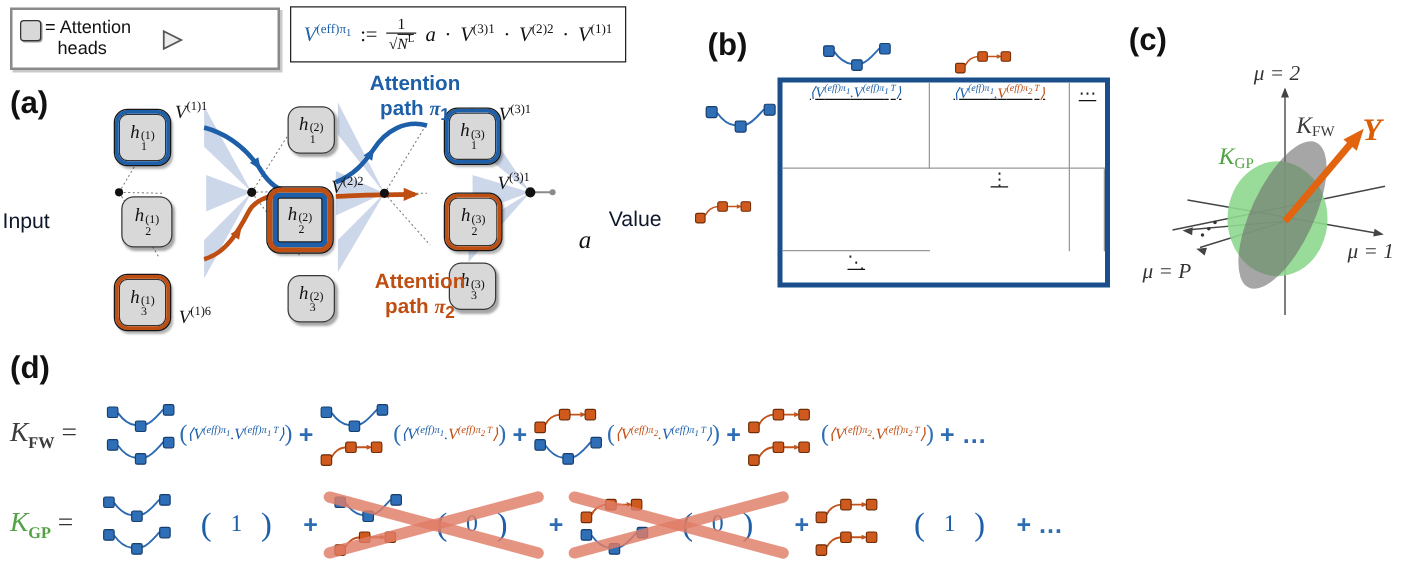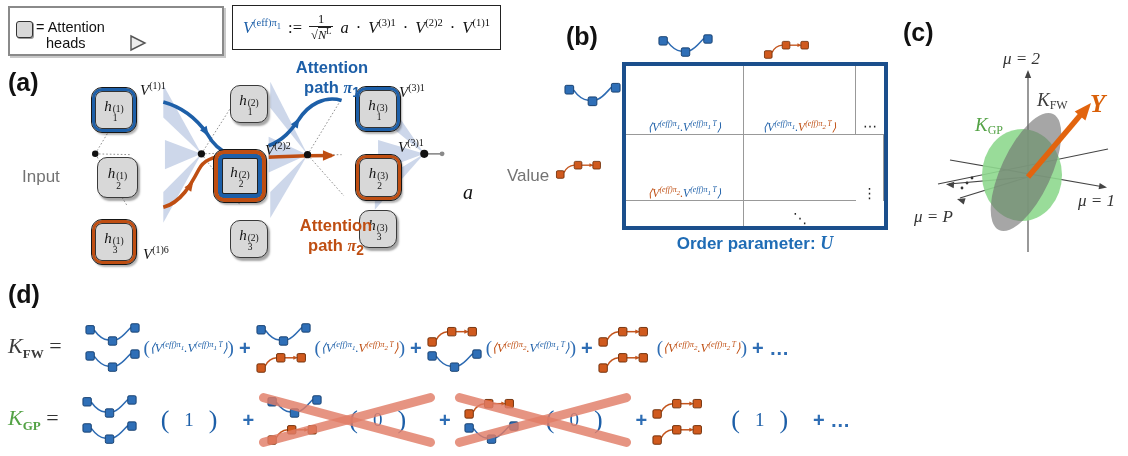--- a/index.html
+++ b/index.html
@@ -4,21 +4,21 @@
 <style>
   html,body{margin:0;padding:0;background:#fff;}
   #fig{position:relative;width:1128px;height:456px;background:#fff;overflow:hidden;
        font-family:"Liberation Sans",sans-serif;color:#111;}
   .abs{position:absolute;}
   .c-b{color:#1d5fa8;}
   .c-o{color:#bf4e12;}
   .serif{font-family:"Liberation Serif",serif;}
   
   .legend{left:8px;top:6px;width:216px;height:50px;border:2px solid #8a8a8a;
-          box-shadow:2px 2px 0 #c9c9c9;display:flex;align-items:flex-end;gap:24px;
+          box-shadow:2px 2px 0 #c9c9c9;display:flex;align-items:center;gap:24px;
           padding:2px 6px;box-sizing:border-box;font-size:14.5px;line-height:1.15;}
   .lcol{display:flex;align-items:flex-start;gap:3px;}
   .lsq{width:15px;height:15px;background:#d8d8d8;border:1.6px solid #333;border-radius:3px;
        margin-top:2px;box-shadow:1px 1px 0 #999;}
   .fbox{left:232px;top:5px;height:45px;border:1.6px solid #222;display:flex;align-items:center;
         padding:1px 10px;gap:7px;font-family:"Liberation Serif",serif;font-size:16.5px;box-sizing:border-box;}
   .fbox i{font-style:italic;}
   .fbox sup{font-size:10.5px;}
   .fbox sup sub{font-size:8.5px;}
   .frac{display:inline-flex;flex-direction:column;align-items:center;font-size:12.5px;line-height:1.05;}
@@ -34,26 +34,26 @@
   .ng{border:1.8px solid #3a3a3a;box-shadow:2px 2.5px 2px rgba(0,0,0,.35);}
   .nd{border:4px solid #bf4e12;outline:1.6px solid #161616;
       box-shadow:inset 0 0 0 4px #1d5fa8,inset 0 0 0 5px #222,2px 2.5px 2px rgba(0,0,0,.3);}
   .hn i{font-style:italic;}
   .ss{display:inline-flex;flex-direction:column;align-items:flex-start;font-size:9.5px;line-height:1;
       margin-left:1px;transform:translateY(1px);}
   .vlab{font-family:"Liberation Serif",serif;font-size:15px;}
   .vlab sup{font-size:10px;}
   .pathlab{font-weight:bold;font-size:16.5px;text-align:center;line-height:1.2;}
   .pathlab .serif{font-size:16px;}
-  .iolab{font-size:17px;color:#737373;margin-left:20px;}
+  .iolab{font-size:17px;color:#0f172a;}
   
   .matrix{left:622px;top:62px;width:266px;height:168px;border:4px solid #1b4f8c;box-sizing:border-box;
           display:grid;grid-template-columns:118px 112px 1fr;grid-template-rows:69px 66px 1fr;background:#fff;}
-  .cell{border-right:1px solid #999;border-bottom:1px solid #999;display:flex;align-items:flex-end;
-        justify-content:center;overflow:hidden;}
+  .cell{border-right:1px solid #999;border-bottom:1px solid #999;display:flex;align-items:flex-start;
+        justify-content:center;overflow:hidden;text-decoration:underline;}
   .cell.last-c{border-right:none;}
   .cell.last-r{border-bottom:none;}
   .mf{font-family:"Liberation Serif",serif;font-size:11.5px;white-space:nowrap;font-style:italic;}
   .mf sup{font-size:8px;}
   .mf sup sub{font-size:7px;}
   .tt{font-size:7.5px;margin-left:1.5px;}
   .mdots{font-size:14px;color:#222;}
   .bcap{left:622px;top:233px;width:266px;text-align:center;font-size:17px;font-weight:bold;color:#1f6cb5;}
   .bcap i{font-family:"Liberation Serif",serif;font-size:18px;}
   
@@ -287,36 +287,28 @@
     </span>
       </div>
     <div class="cell">
         <span class="mf">
       <span class="c-b"><span>⟨</span><span>V</span><sup><span>(eff)π</span><sub>1</sub></sup><span>.</span></span><span class="c-o"><span>V</span><sup><span>(eff)π</span><sub>2</sub><span class="tt">T</span></sup><span>⟩</span></span>
     </span>
       </div>
     <div class="cell last-c">
         <span class="mdots">⋯</span>
       </div>
-    <div class="cell">
-        <span class="mf">
-      <span class="c-o"><span>⟨</span><span>V</span><sup><span>(eff)π</span><sub>2</sub></sup><span>.</span></span><span class="c-b"><span>V</span><sup><span>(eff)π</span><sub>1</sub><span class="tt">T</span></sup><span>⟩</span></span>
-    </span>
-      </div>
     <div class="cell last-c"></div>
     <div class="cell last-r">
         <span class="mdots">⋮</span>
       </div>
     <div class="cell last-r"></div>
     <div class="cell last-r last-c">
         <span class="mdots">⋱</span>
       </div>
-  </div>
-  <div class="abs bcap">
-    <span>Order parameter: </span><i>U</i>
   </div>
 
   <svg class="abs" style="left:900px;top:28px" width="228" height="232" viewBox="900 28 228 232">
     <g stroke="#444" stroke-width="1.1" fill="none">
       <line x1="1028" y1="74" x2="1028" y2="252"></line>
       <line x1="950" y1="160" x2="1104" y2="187"></line>
       <line x1="938" y1="184" x2="1108" y2="149"></line>
       <line x1="1028" y1="177" x2="949" y2="184"></line>
       <line x1="1028" y1="177" x2="960" y2="198"></line>
     </g>

